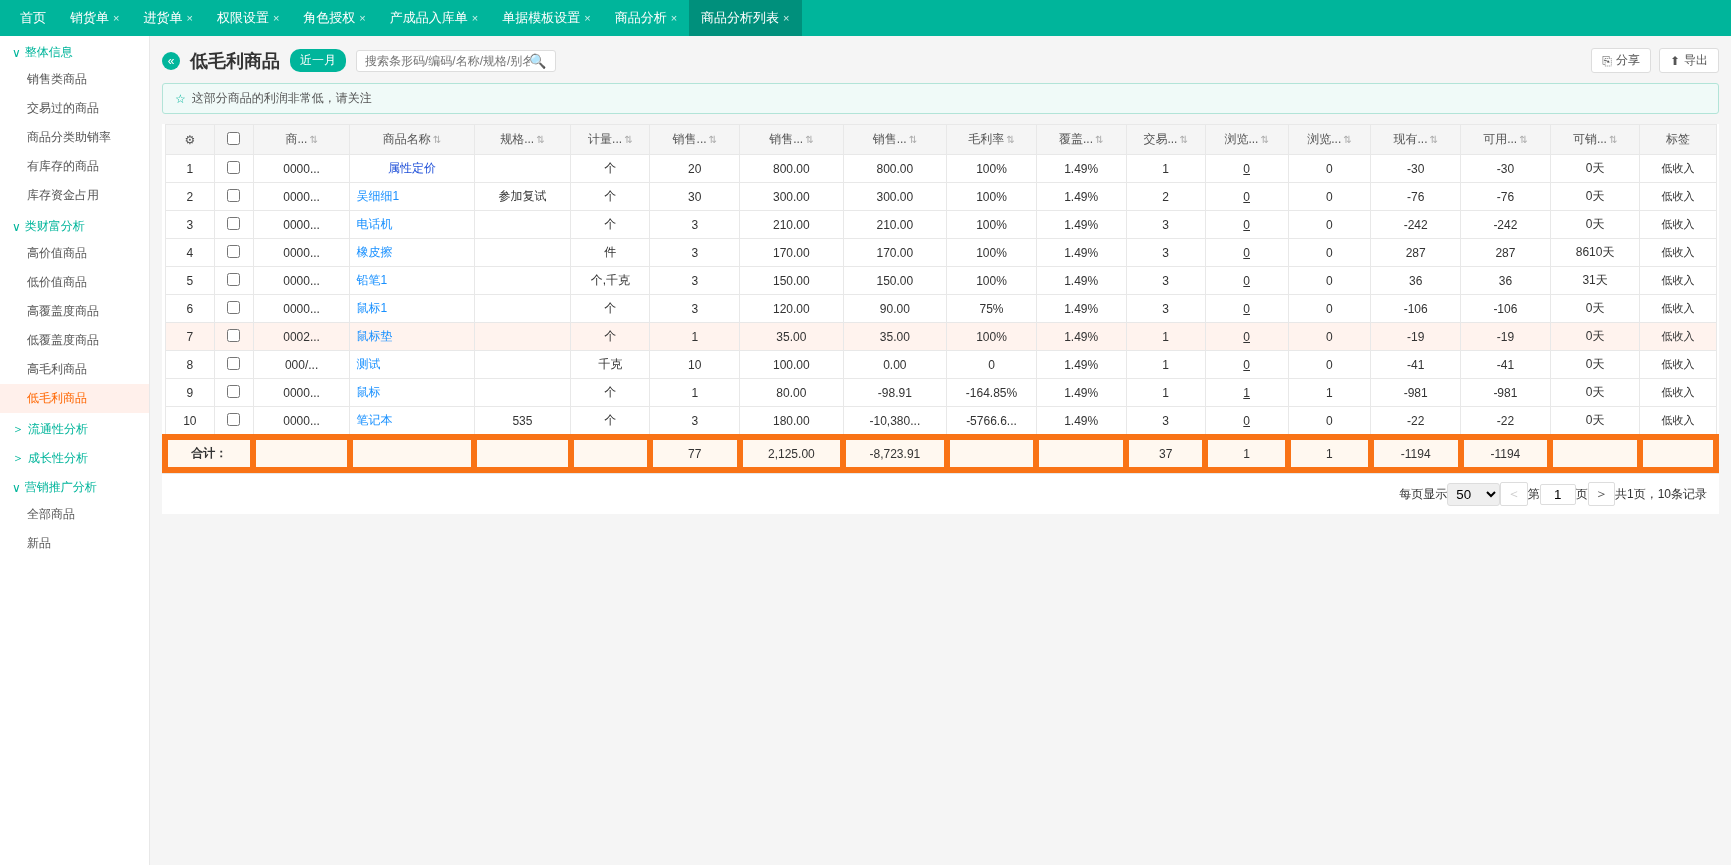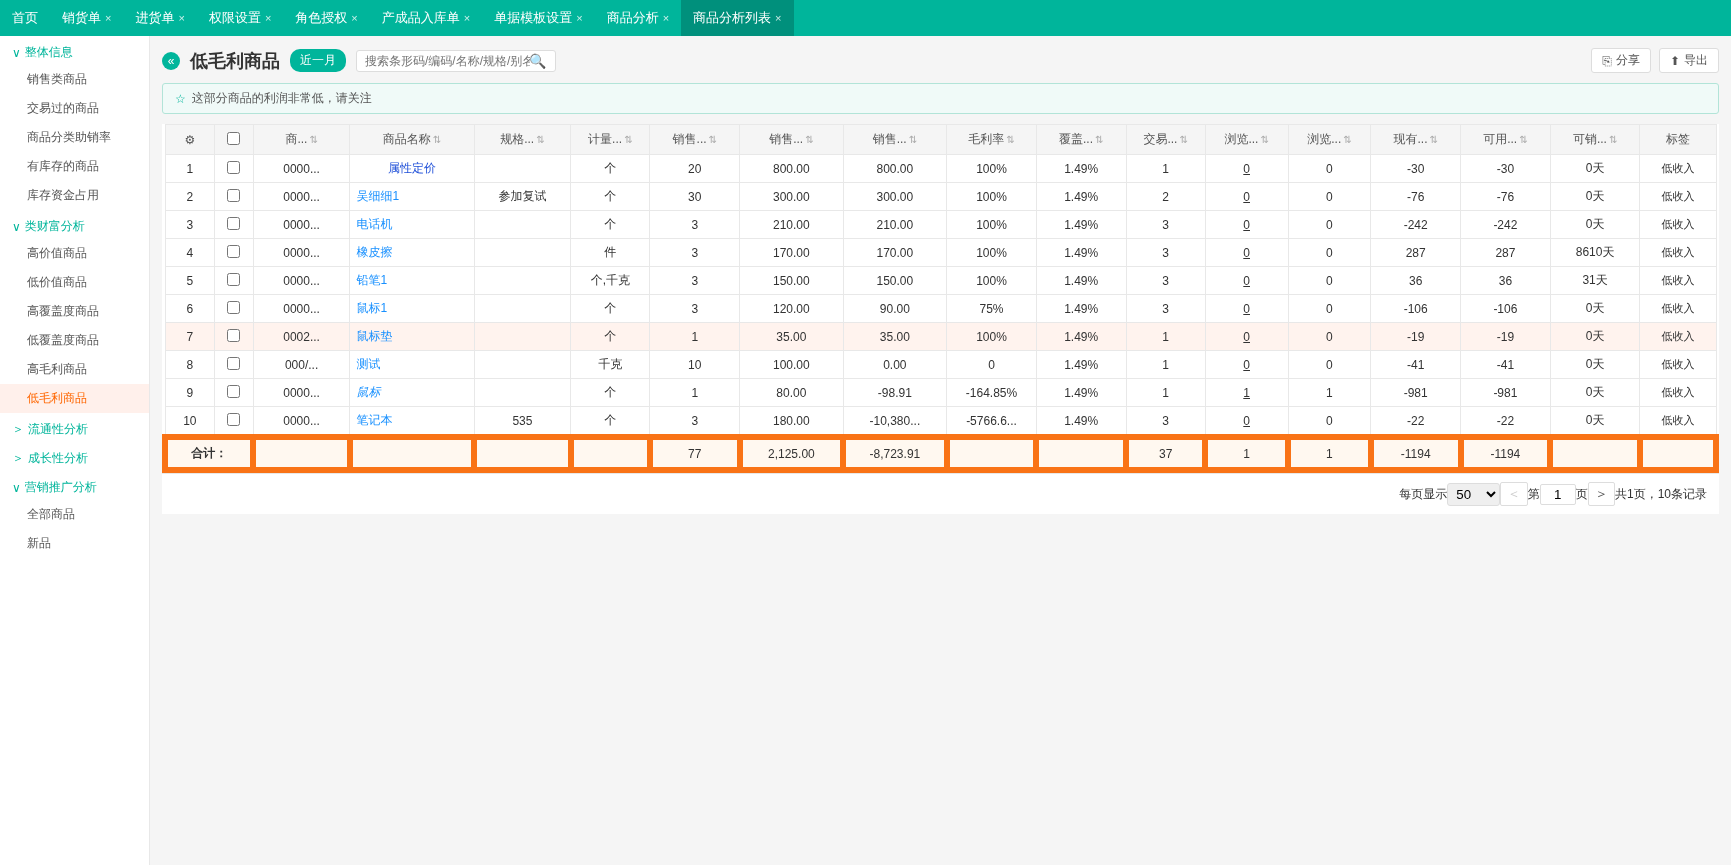--- a/index.html
+++ b/index.html
@@ -4,21 +4,21 @@
   <style>
     * { box-sizing: border-box; margin: 0; padding: 0; }
     body { font-family: "Microsoft YaHei", SimSun, sans-serif; font-size: 12px; background: #f5f5f5; color: #333; }
 
     
     .top-nav {
       background: #00b59b;
       display: flex;
       align-items: center;
       height: 36px;
-      padding: 0 0;
+      padding: 0 8px;
     }
     .nav-item {
       color: #fff;
       padding: 0 12px;
       height: 36px;
       display: flex;
       align-items: center;
       cursor: pointer;
       font-size: 13px;
       white-space: nowrap;
@@ -613,21 +613,21 @@
       <td>0</td>
       <td>-41</td>
       <td>-41</td>
       <td class="days-red">0天</td>
       <td class="tag-low-income">低收入</td>
     </tr>
           <tr>
       <td>9</td>
       <td><input type="checkbox" style=""></td>
       <td>0000...</td>
-      <td style="text-align:left; cursor:pointer; color:#1890ff;font-style:italic;">鼠标</td>
+      <td style="text-align:left; cursor:pointer; color:#1890ff;">鼠标</td>
       <td></td>
       <td>个</td>
       <td>1</td>
       <td>80.00</td>
       <td>-98.91</td>
       <td>-164.85%</td>
       <td>1.49%</td>
       <td>1</td>
       <td class="link-underline" style="cursor:pointer;">1</td>
       <td>1</td>

